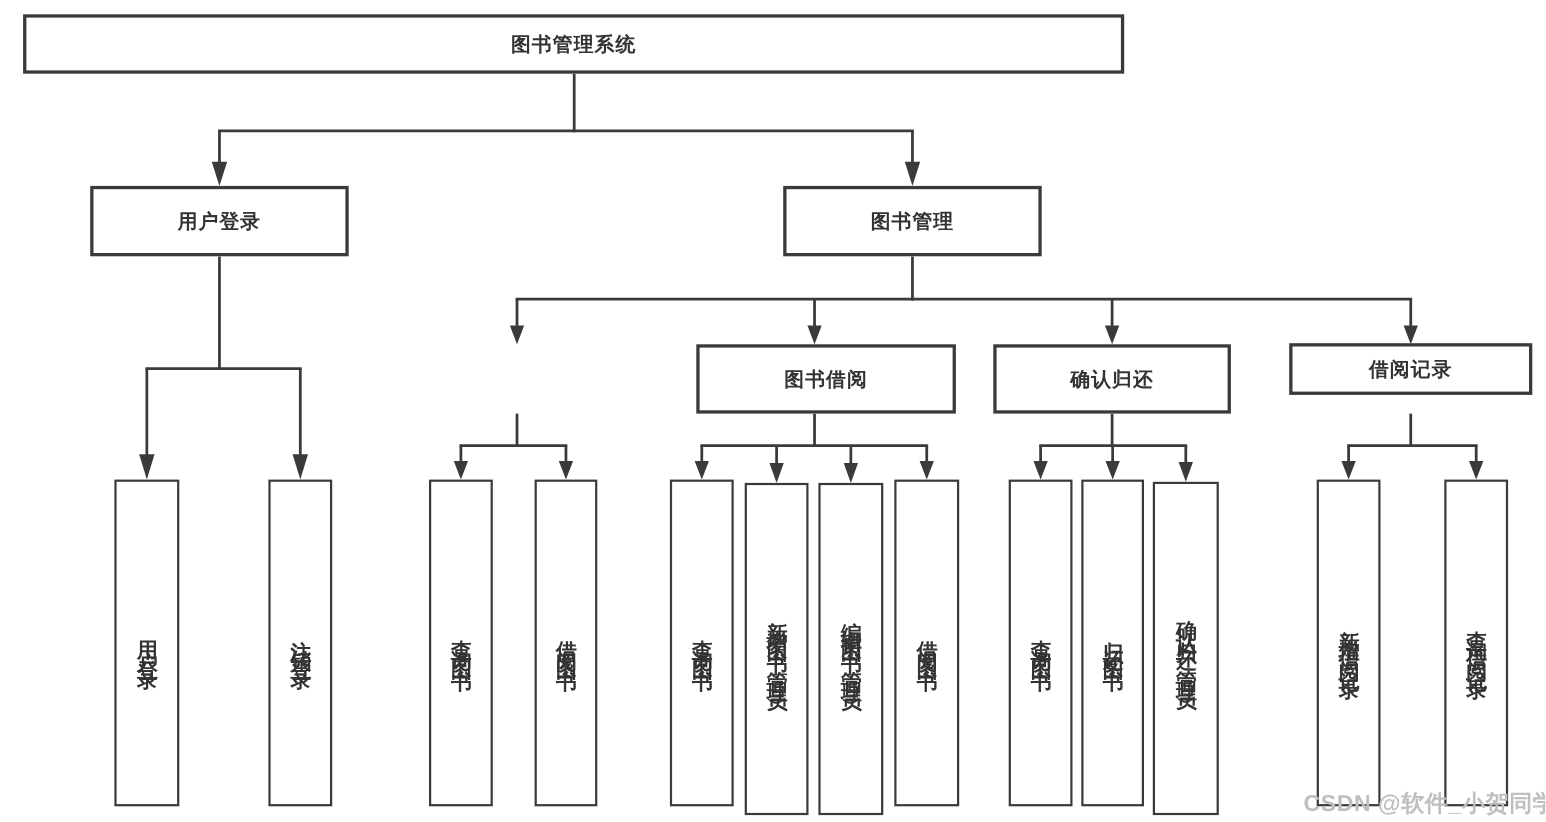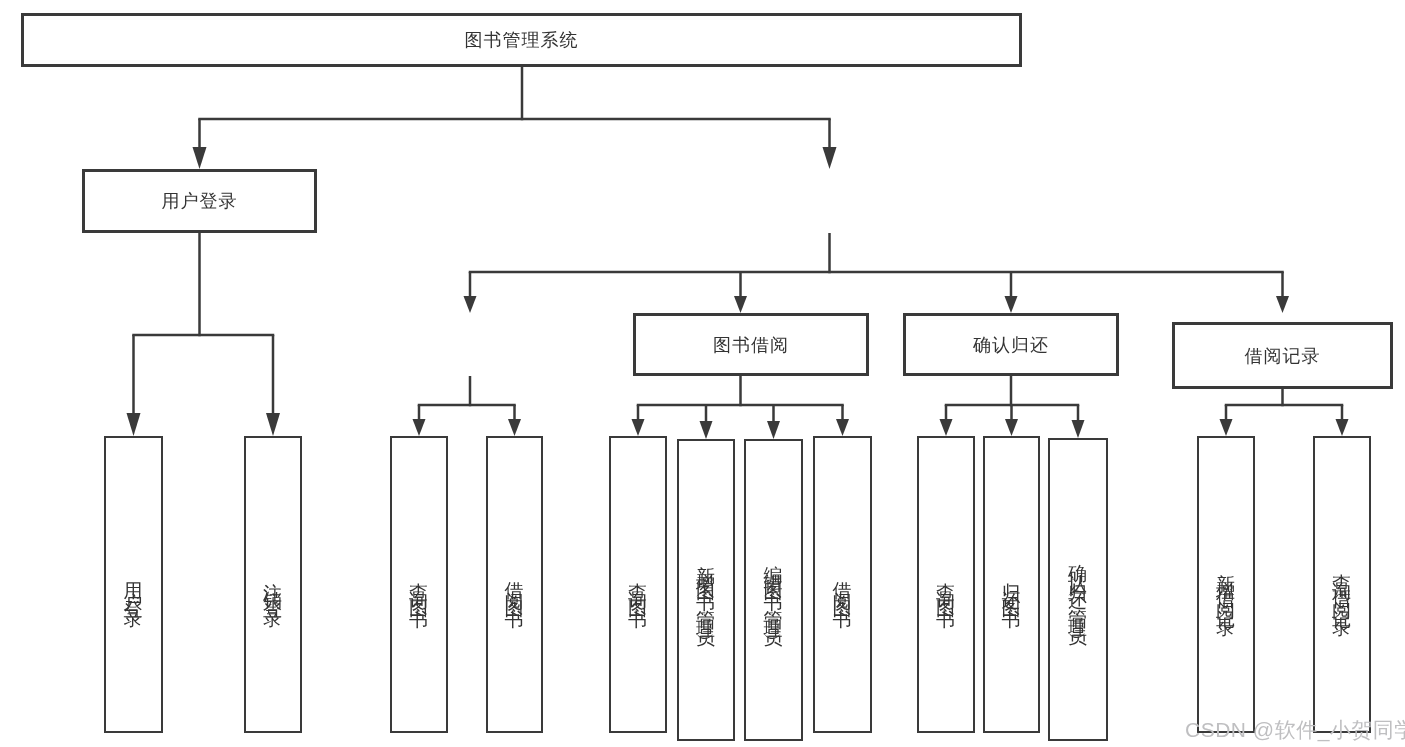--- a/index.html
+++ b/index.html
@@ -9,20 +9,21 @@
     --background:#ffffff;
   }
   html,body{margin:0;padding:0;background:var(--background);}
   #stage{
     position:relative;
     width:1405px;height:747px;
     background:var(--background);
     font-family:"Liberation Sans","DejaVu Sans",sans-serif;
     color:var(--text);
     overflow:hidden;
+    font-weight:bold;
   }
   #connectors{position:absolute;left:0;top:0;z-index:1;}
   .cl{stroke:var(--line);stroke-width:2.5;fill:none;}
   .ah{fill:var(--line);stroke:none;}
   .hbox{
     position:absolute;z-index:2;
     box-sizing:border-box;
     border:3px solid var(--line);
     background:#fff;
     display:flex;align-items:center;justify-content:center;
@@ -130,24 +131,25 @@
       <line class="cl" x1="1226" y1="405" x2="1226" y2="421"></line>
       <polygon class="ah" points="1219.5,419 1232.5,419 1226,436"></polygon>
       <line class="cl" x1="1342" y1="405" x2="1342" y2="421"></line>
       <polygon class="ah" points="1335.5,419 1348.5,419 1342,436"></polygon>
     </g>
   </svg>
 
   <div class="hbox" style="left:21px;top:13px;width:1001px;height:54px">图书管理系统</div>
 
   <div class="hbox" style="left:82px;top:169px;width:235px;height:64px">用户登录</div>
+  <div class="hbox" style="left:712px;top:169px;width:235px;height:64px">图书管理</div>
 
   <div class="hbox" style="left:633px;top:313px;width:236px;height:63px">图书借阅</div>
   <div class="hbox" style="left:903px;top:313px;width:216px;height:63px">确认归还</div>
-  <div class="hbox" style="left:1172px;top:322px;width:221px;height:67px">借阅记录</div>
+  <div class="hbox" style="left:1172px;top:312px;width:221px;height:47px">借阅记录</div>
 
   <div class="vbox" style="left:104px;top:436px;width:59px;height:297px">
     <span>用户登录</span>
   </div>
   <div class="vbox" style="left:244px;top:436px;width:58px;height:297px">
     <span>注销登录</span>
   </div>
 
   <div class="vbox" style="left:390px;top:436px;width:58px;height:297px">
     <span>查询图书</span>

